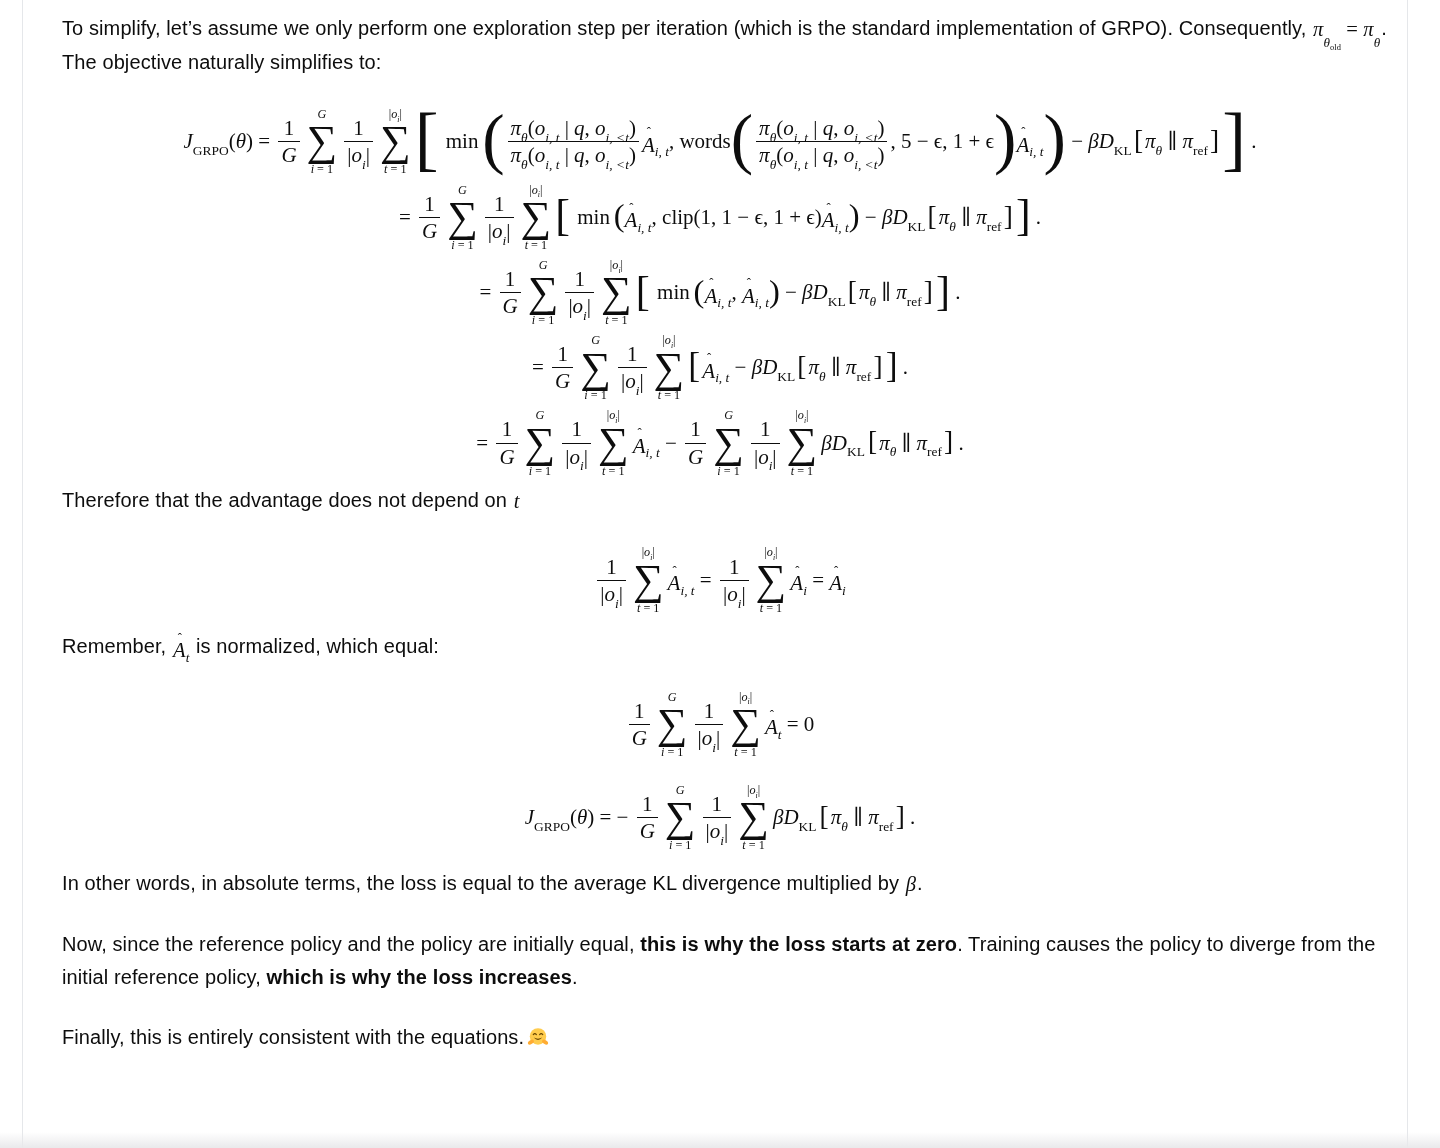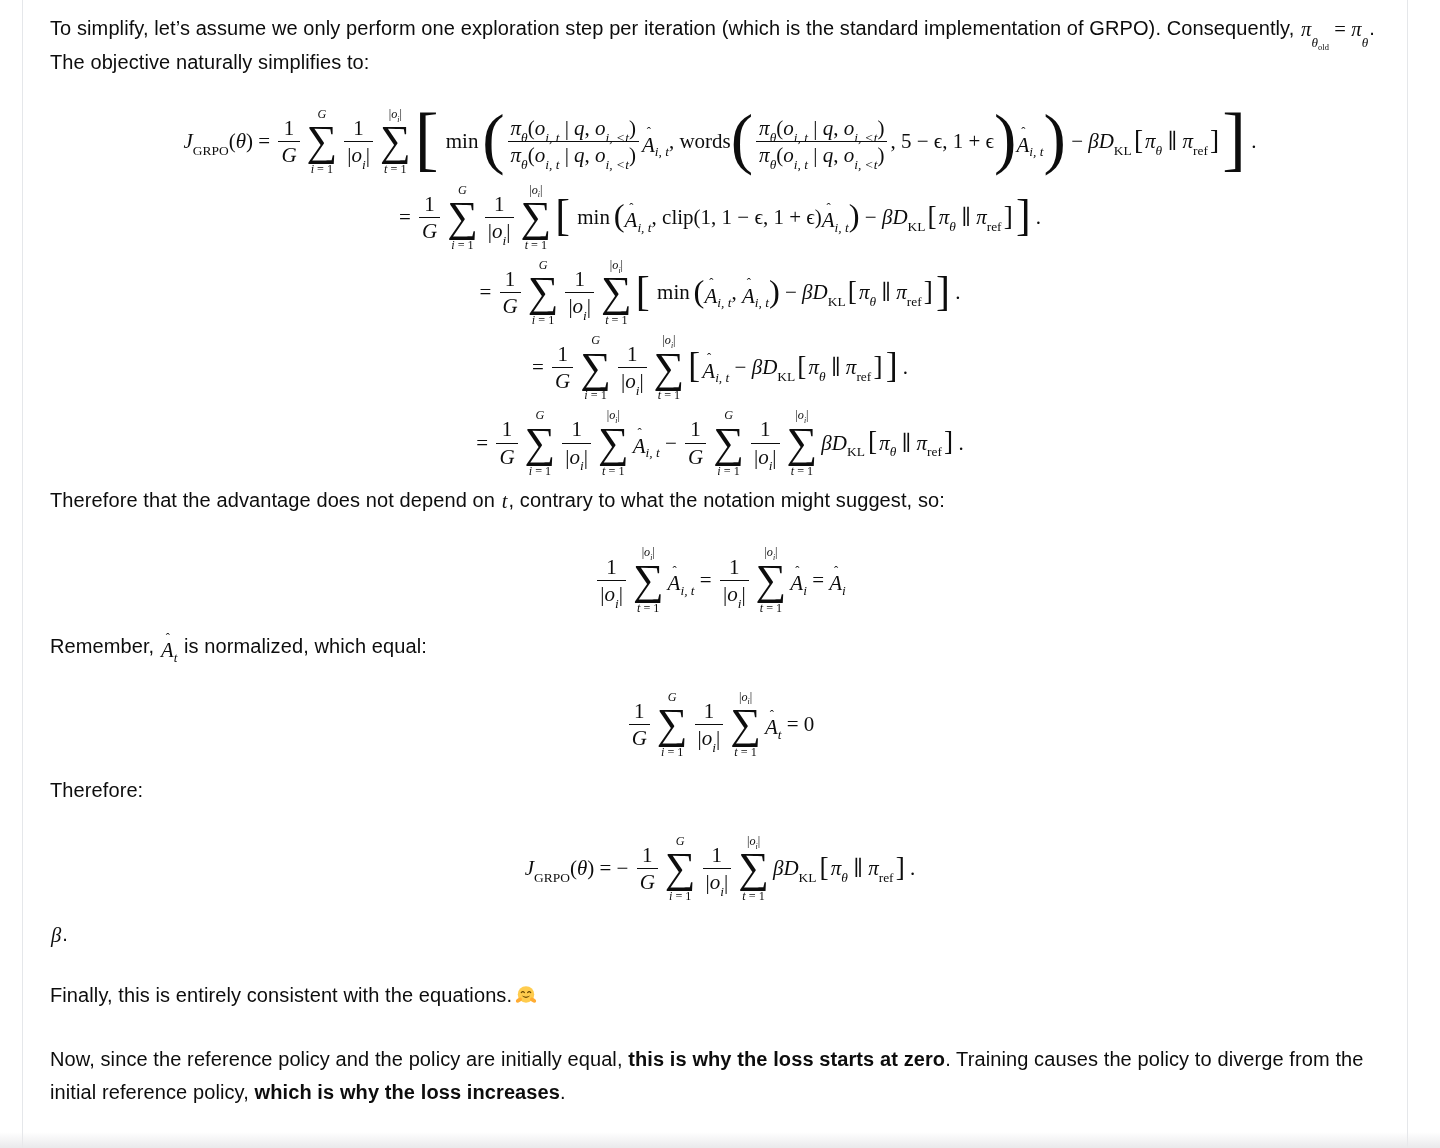--- a/index.html
+++ b/index.html
@@ -25,21 +25,21 @@
   .content{
     position:absolute;
     left:50px;
     top:0;
     width:1340px;
     padding-top:12px;
   }
   .para{
     font-size:20px;
     line-height:33px;
-    margin:0 0 27px 0;
+    margin:0 0 27px 12px;
     letter-spacing:0.1px;
   }
   .para .brun{font-weight:700;}
   .para .trun{font-weight:400;}
 
   
   .math, .imath{
     font-family:"Liberation Serif","DejaVu Serif",serif;
     color:var(--text);
   }
@@ -959,21 +959,21 @@
             <span class="msp" style="width: 0.25em;"></span>
             <span class="mr">.</span>
           </span>
         </div>
     </div>
 
     <p class="para"><span class="trun">Therefore that the advantage does not depend on </span><span class="imath">
           <span class="mrow">
             <span class="mi">t</span>
           </span>
-        </span><span class="trun">, contrary to what the notation might suggest, so:</span></p>
+        </span></p>
 
     <div class="eq-line math eq-single">
         <span class="mrow">
           <span class="mfrac">
             <span class="fnum">
               <span class="mrow">
                 <span class="mr">1</span>
               </span>
             </span>
             <span class="fden">
@@ -1170,21 +1170,20 @@
               <span class="mi">A</span>
             </span>
             <span class="msub">
               <span class="mi">t</span>
             </span>
           </span>
           <span class="mr"> = 0</span>
         </span>
       </div>
 
-    <p class="para"><span class="trun">Therefore:</span></p>
 
     <div class="eq-line math eq-single">
         <span class="mrow">
           <span class="msb">
             <span class="mi">J</span>
             <span class="msub">
               <span class="mr">GRPO</span>
             </span>
           </span>
           <span class="mr">(</span>
@@ -1279,35 +1278,35 @@
               <span class="mr">ref</span>
             </span>
           </span>
           <span class="msp" style="width: 0.1em;"></span>
           <span class="mbig" style="font-size: 1.3em;">]</span>
           <span class="msp" style="width: 0.25em;"></span>
           <span class="mr">.</span>
         </span>
       </div>
 
-    <p class="para"><span class="imath">
+    <p class="para"><span class="trun">In other words, in absolute terms, the loss is equal to the average KL divergence multiplied by </span><span class="imath">
           <span class="mrow">
             <span class="mi">β</span>
           </span>
         </span><span class="trun">.</span></p>
+
+    <p class="para"><span class="trun">Now, since the reference policy and the policy are initially equal, </span><span class="brun">this is why the loss starts at zero</span><span class="trun">. Training causes the policy to diverge from the initial reference policy, </span><span class="brun">which is why the loss increases</span><span class="trun">.</span></p>
 
     <p class="para"><span class="trun">Finally, this is entirely consistent with the equations.</span><span class="emoji"><svg viewBox="0 0 36 36" width="22" height="22" aria-hidden="true">
             <circle cx="18" cy="17" r="13.5" fill="#ffcc4d"></circle>
             <path d="M10.2 14 q 2.6 -3.2 5.2 0" stroke="#664500" stroke-width="1.8" fill="none" stroke-linecap="round"></path>
             <path d="M20.6 14 q 2.6 -3.2 5.2 0" stroke="#664500" stroke-width="1.8" fill="none" stroke-linecap="round"></path>
             <path d="M11 19 Q 18 26.5 25 19 Q 18 22.5 11 19 Z" fill="#664500"></path>
             <ellipse cx="6.4" cy="26.4" rx="5.4" ry="3.1" fill="#ffac33" transform="rotate(-32 6.4 26.4)"></ellipse>
             <ellipse cx="29.6" cy="26.4" rx="5.4" ry="3.1" fill="#ffac33" transform="rotate(32 29.6 26.4)"></ellipse>
           </svg></span></p>
 
-    <p class="para"><span class="trun">Now, since the reference policy and the policy are initially equal, </span><span class="brun">this is why the loss starts at zero</span><span class="trun">. Training causes the policy to diverge from the initial reference policy, </span><span class="brun">which is why the loss increases</span><span class="trun">.</span></p>
-
   </div>
 
   <div class="edge edge-left"></div>
   <div class="edge edge-right"></div>
   <div class="bottom-fade"></div>
 </div>
 
 </body></html>

